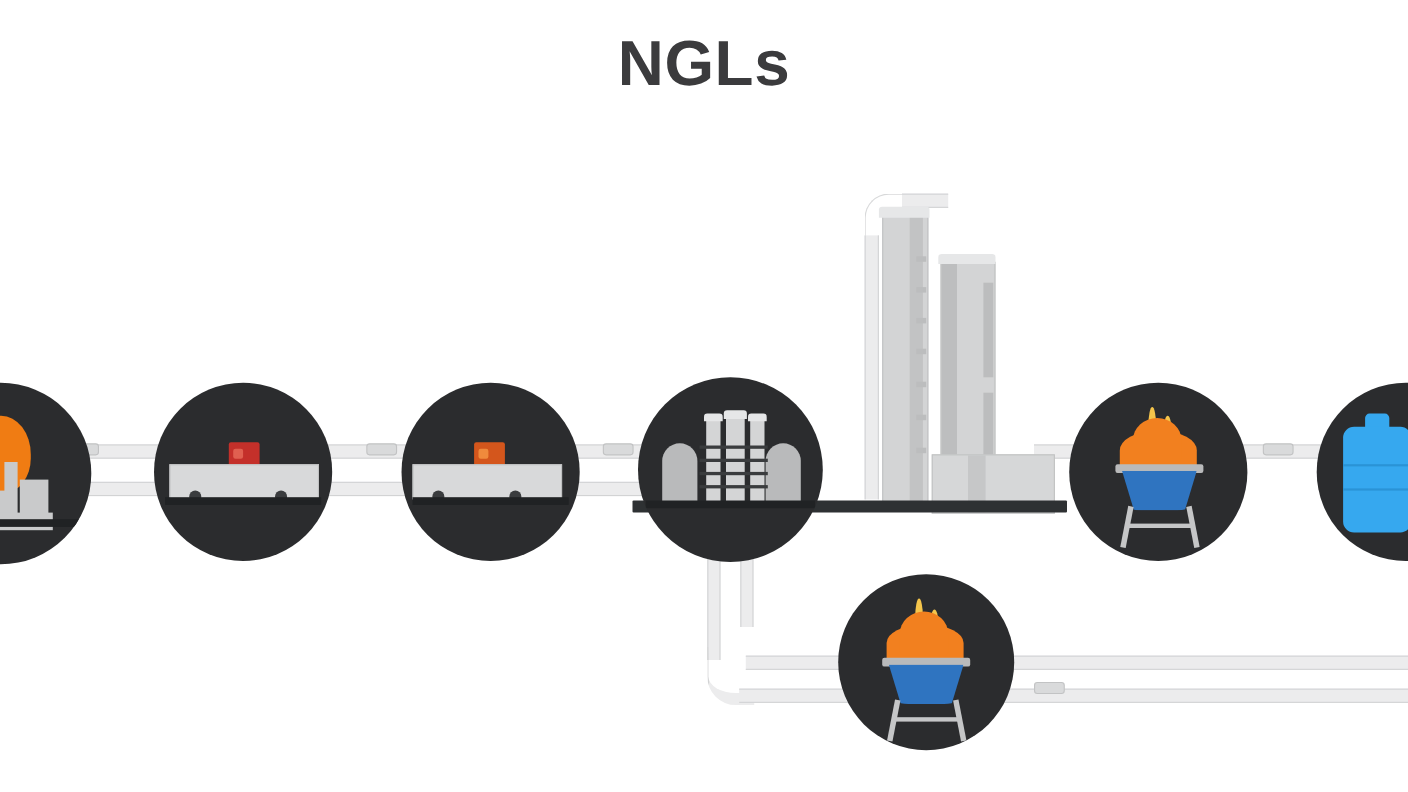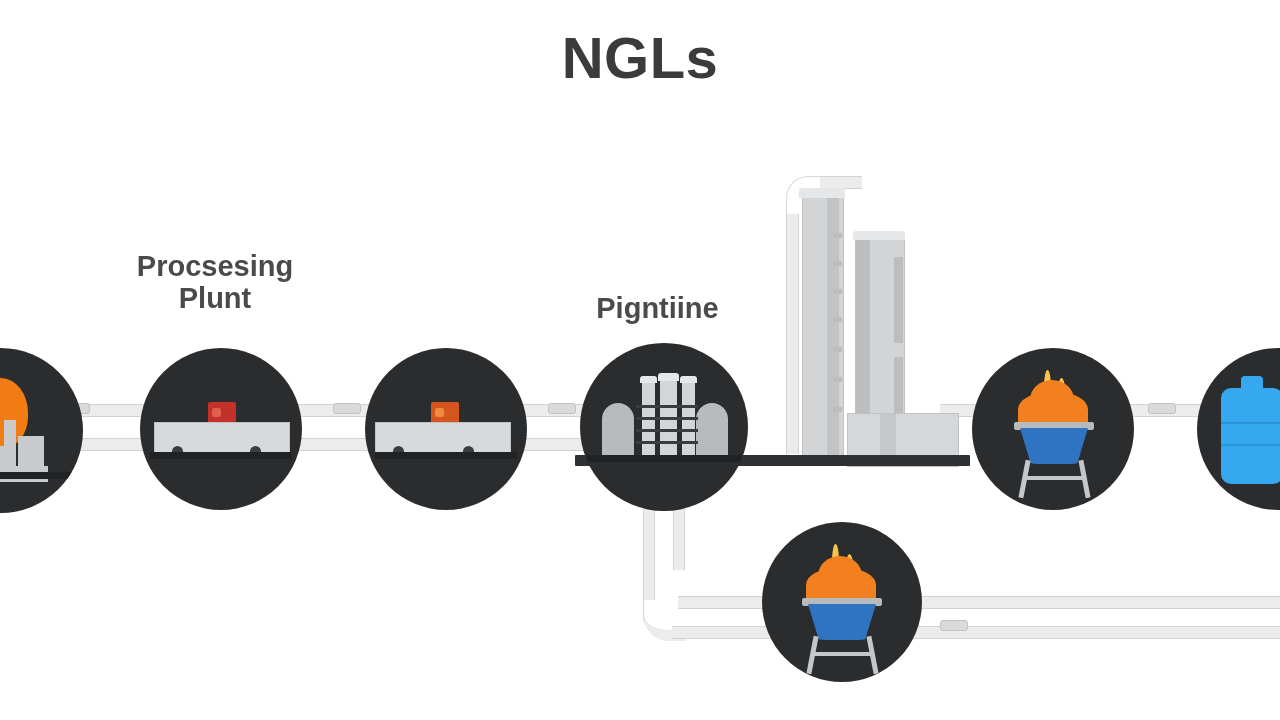--- a/index.html
+++ b/index.html
@@ -371,17 +371,14 @@
       <div class="flame-o" style="left:56px; top:34px; width:44px; height:40px; border-radius:50% 50% 10% 10%;"></div>
       <div class="grill-rim" style="left:40px; top:76px; width:80px; height:8px;"></div>
       <div class="grill-bowl" style="left:46px; top:82px; width:68px; height:36px;
                   clip-path: polygon(0 0, 100% 0, 84% 100%, 16% 100%);"></div>
       <div class="grill-leg" style="left:48px; top:114px; width:5px; height:38px; transform:rotate(11deg);"></div>
       <div class="grill-leg" style="left:108px; top:114px; width:5px; height:38px; transform:rotate(-11deg);"></div>
       <div class="grill-leg" style="left:52px; top:130px; width:58px; height:4px;"></div>
     </div>
   </div>
 
-  <div class="stage-label label-processing">Procsesing
-Plunt</div>
-  <div class="stage-label label-pipeline">Pigntiine</div>
 
 </div>
 
 </body></html>

